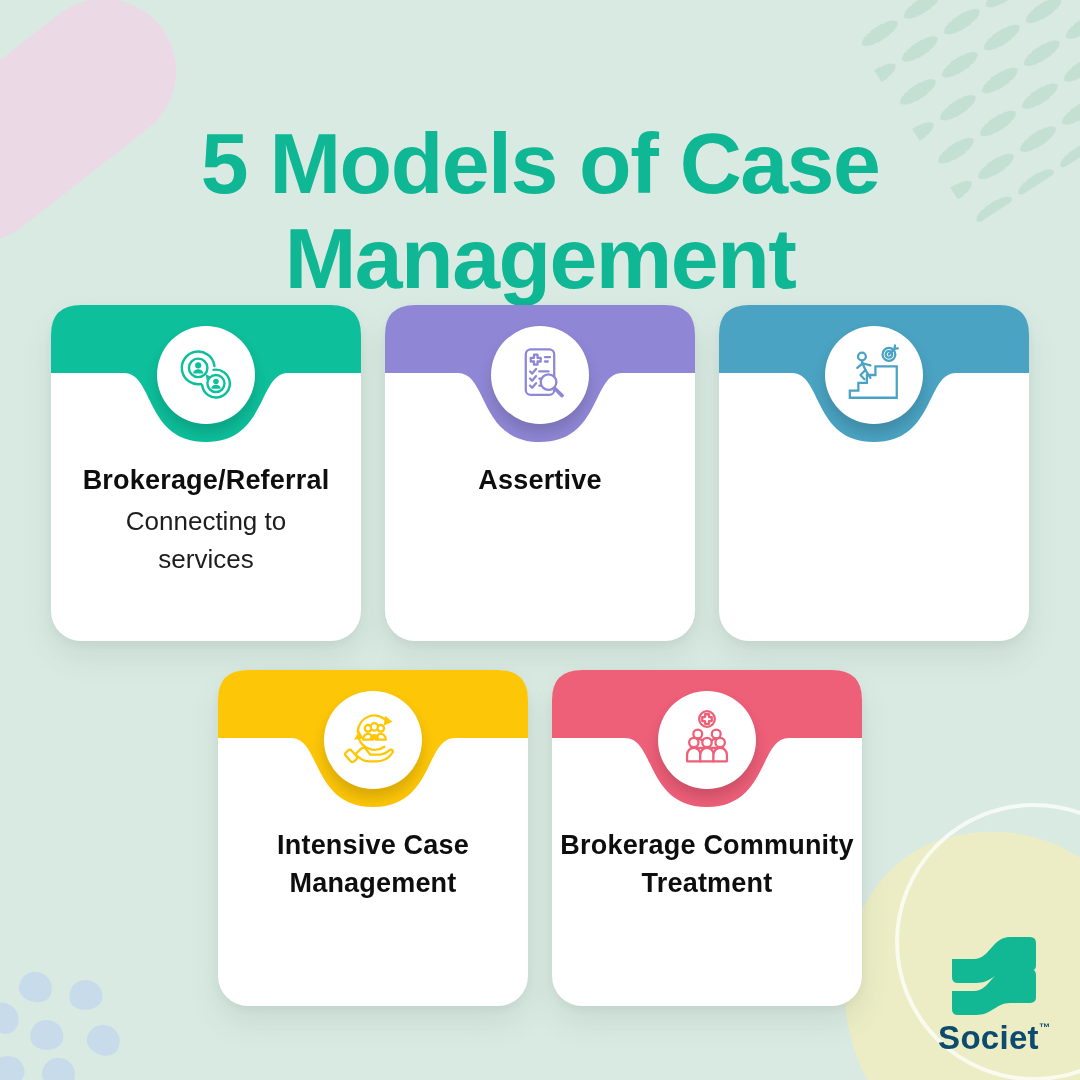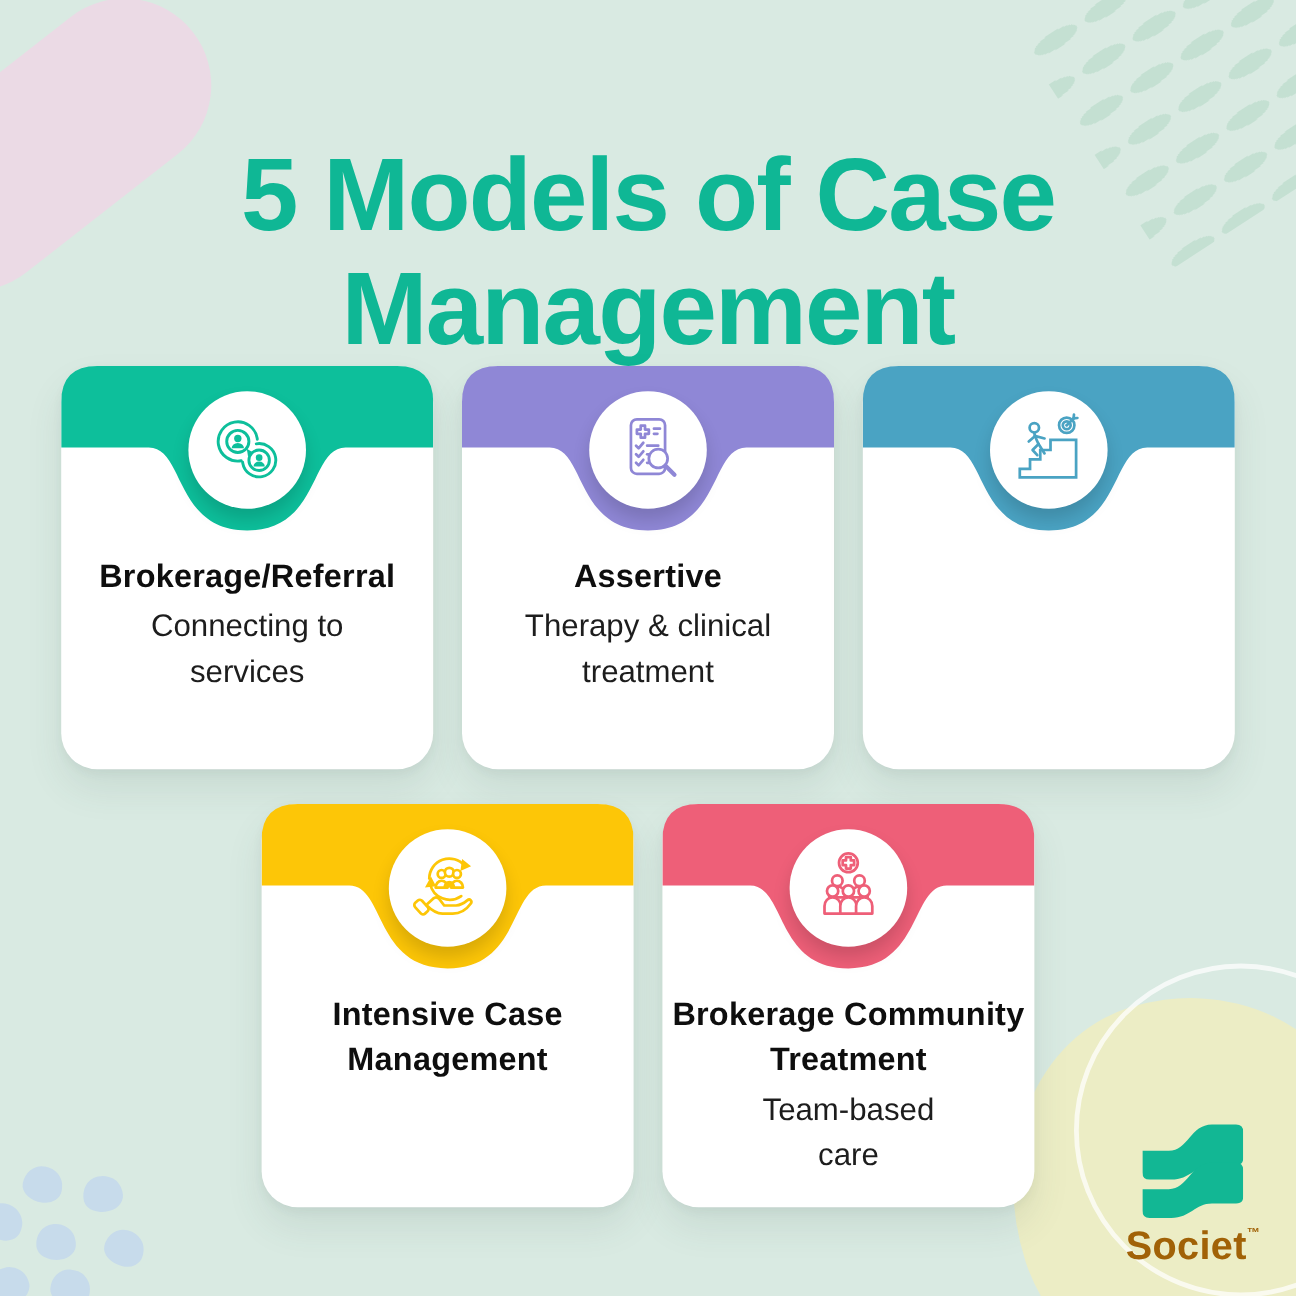--- a/index.html
+++ b/index.html
@@ -61,21 +61,21 @@
     font-size:27px; font-weight:700; line-height:38px; color:#0e0e0e;
     white-space:pre-line; letter-spacing:0.2px;
   }
   .card-desc {
     font-size:26px; font-weight:400; line-height:38px; color:#1d1d1d;
     white-space:pre-line; margin-top:3px;
   }
   
   .brand { position:absolute; left:928px; top:933px; width:132px; text-align:center; z-index:3; }
   .brand svg { display:block; margin:0 auto 4px auto; }
-  .brand-name { font-size:33px; font-weight:700; color:#a16207; letter-spacing:0.3px; }
+  .brand-name { font-size:33px; font-weight:700; color:#0c4a6e; letter-spacing:0.3px; }
   .brand-tm { font-size:11px; font-weight:700; vertical-align:18px; letter-spacing:0; }
 </style>
 </head>
 <body>
 
 <div class="stage">
 
   <div class="blob-pink"></div>
   <div class="dash-pattern"></div>
   <div class="pebble" style="left:19px;top:972px;transform:rotate(8deg)"></div>
@@ -138,22 +138,20 @@
               <path d="M44,50 h13"></path>
             <path d="M31,60 l3,3 5.5,-6.5"></path>
               <path d="M44,60 h10"></path>
             <circle cx="57" cy="55" r="11" fill="#ffffff"></circle>
             <path d="M65.5,63.5 L76,74" stroke-width="5"></path>
           </g>
         </svg>
       </div>
       <div class="card-text">
         <div class="card-title">Assertive</div>
-        <div class="card-desc">Therapy &amp; clinical
-treatment</div>
       </div>
     </div>
 
     <div class="card">
       <svg class="scoop" viewBox="0 0 310 140" preserveAspectRatio="none">
         <path d="M30,0 H280 Q310,0 310,30 V68 H237 C207,68 216,137 155,137 C94,137 103,68 73,68 H0 V30 Q0,0 30,0 Z" fill="#4aa3c3"></path>
       </svg>
       <div class="icon-wrap">
         <svg viewBox="0 0 90 90" width="64" height="64">
           <g fill="none" stroke-width="3.2" stroke-linecap="round" stroke-linejoin="round" stroke="#4aa3c3">
@@ -230,22 +228,20 @@
             <circle cx="63.5" cy="48.5" r="6.6" fill="#ffffff"></circle>
             <path d="M17,75 v-9 a9.5,10 0 0 1 19,0 v9 z" fill="#ffffff"></path>
             <path d="M35.5,75 v-9 a9.5,10 0 0 1 19,0 v9 z" fill="#ffffff"></path>
             <path d="M54,75 v-9 a9.5,10 0 0 1 19,0 v9 z" fill="#ffffff"></path>
           </g>
         </svg>
       </div>
       <div class="card-text">
         <div class="card-title">Brokerage Community
 Treatment</div>
-        <div class="card-desc">Team-based
-care</div>
       </div>
     </div>
   </div>
 
   <div class="brand">
     <svg viewBox="0 0 84 82" width="84" height="82">
       <g fill="#12b794">
         <path d="M0,26 C0,26 14,26 22,26 C38,26 40,4 58,4 L78,4 Q84,4 84,10 L84,32 C84,38 80,38 74,38 L58,38 C44,38 40,50 24,50 L6,50 Q0,50 0,44 Z"></path>
         <path d="M0,26 C0,26 14,26 22,26 C38,26 40,4 58,4 L78,4 Q84,4 84,10 L84,32 C84,38 80,38 74,38 L58,38 C44,38 40,50 24,50 L6,50 Q0,50 0,44 Z" transform="translate(0,32)"></path>
       </g>

